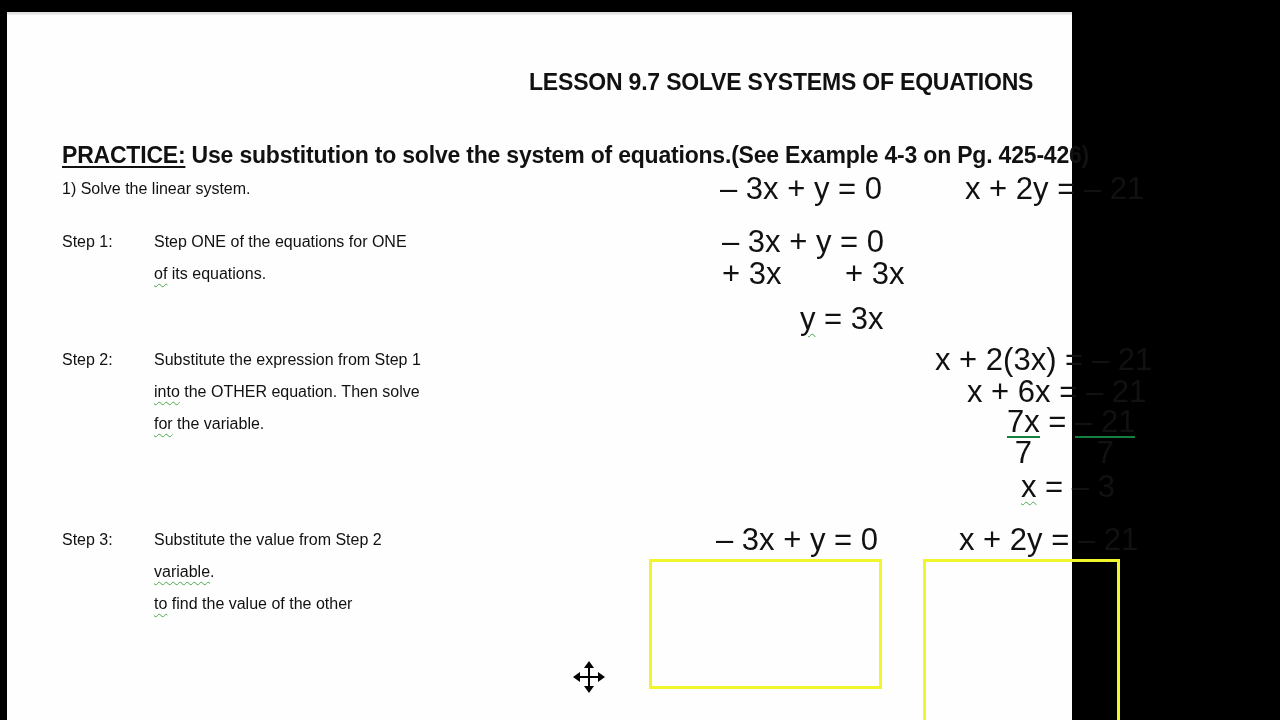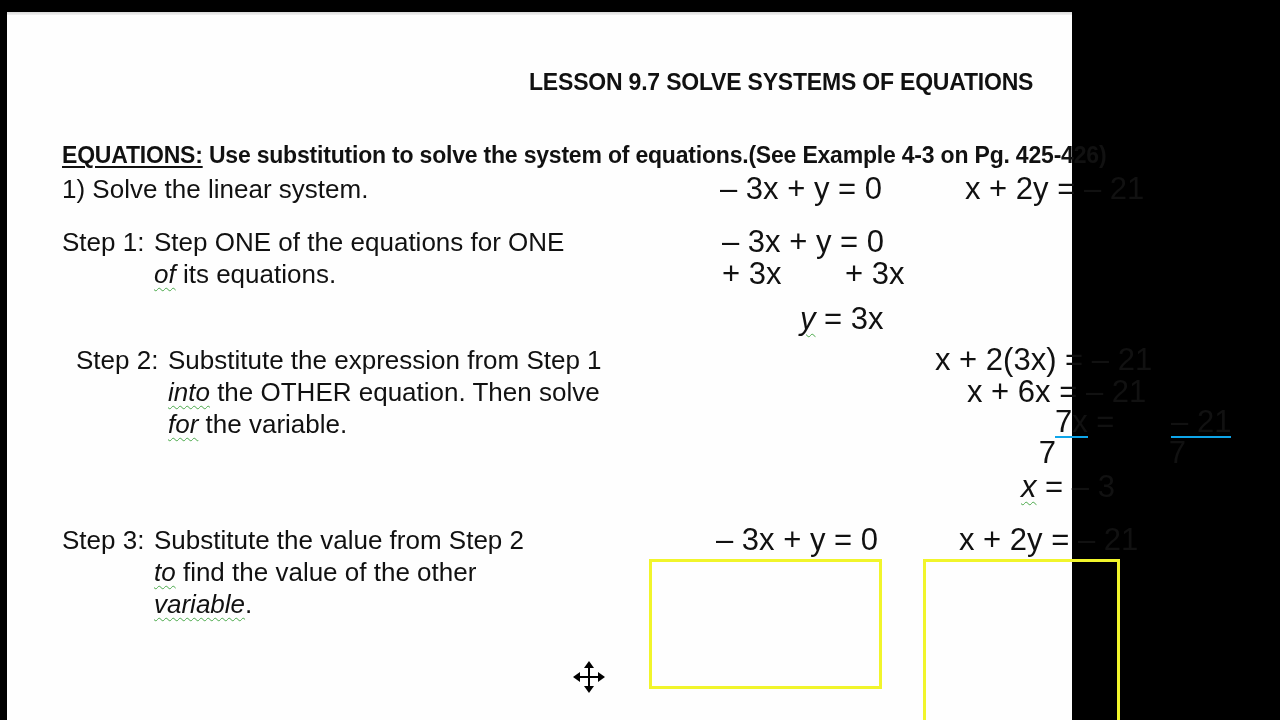--- a/index.html
+++ b/index.html
@@ -19,66 +19,65 @@
     }
     .abs { position: absolute; white-space: nowrap; }
     .title {
       font-weight: bold; font-size: 23px; letter-spacing: -0.2px;
       left: 522px; top: 57px;
     }
     .instr {
       font-weight: bold; font-size: 23px; left: 55px; top: 130px; letter-spacing: -0.2px;
     }
     .instr .u { text-decoration: underline; text-decoration-thickness: 2px; text-underline-offset: 3px; }
-    .txt { font-size: 26px; line-height: 32px; }
+    .txt { font-size: 16px; line-height: 32px; }
     .eq { font-size: 31px; line-height: 32px; }
     .squig {
       text-decoration: underline wavy #4aa84a; text-decoration-thickness: 1px;
       text-underline-offset: 4px;
-      font-style: italic;
     }
     .step-label { display: inline-block; width: 92px; }
     .indent { padding-left: 92px; }
     .frac { display: inline-block; text-align: center; vertical-align: middle; }
-    .frac .num { display: block; border-bottom: 2px solid #0ea5e9; line-height: 28px; margin-left: 48px; }
+    .frac .num { display: block; border-bottom: 2px solid #15803d; line-height: 28px; }
     .frac .den { display: block; line-height: 30px; }
     .answer-box {
       position: absolute; border: 3px solid #f1f52b; background: transparent;
       box-sizing: border-box;
     }
     .move-cursor { position: absolute; left: 565px; top: 648px; width: 34px; height: 34px; }
   </style>
 </head>
 <body>
 
 <div class="page">
   <div class="page-top-edge"></div>
 
   <div class="abs title">LESSON 9.7 SOLVE SYSTEMS OF EQUATIONS</div>
 
   <div class="abs instr">
-    <span class="u">EQUATIONS:</span><span> Use substitution to solve the system of equations.(See Example 4-3 on Pg. 425-426)</span>
+    <span class="u">PRACTICE:</span><span> Use substitution to solve the system of equations.(See Example 4-3 on Pg. 425-426)</span>
   </div>
 
   <div class="abs txt" style="left:55px; top:161px;">1) Solve the linear system.</div>
   <div class="abs eq" style="left:713px; top:161px;">– 3x + y = 0</div>
   <div class="abs eq" style="left:958px; top:161px;">x + 2y = – 21</div>
 
   <div class="abs txt" style="left:55px; top:214px;">
     <div><span class="step-label">Step 1:</span><span>Step ONE of the equations for ONE</span></div>
     <div class="indent"><span class="squig">of</span><span> its equations.</span></div>
   </div>
   <div class="abs eq" style="left:715px; top:214px;">– 3x + y = 0</div>
   <div class="abs eq" style="left:715px; top:246px;">+ 3x</div>
   <div class="abs eq" style="left:838px; top:246px;">+ 3x</div>
   <div class="abs eq" style="left:793px; top:278px;margin-top:13px;">
     <span class="squig">y</span><span> = 3x</span>
   </div>
 
-  <div class="abs txt" style="left:55px; top:332px;margin-left:14px;">
+  <div class="abs txt" style="left:55px; top:332px;">
     <div><span class="step-label">Step 2:</span><span>Substitute the expression from Step 1</span></div>
     <div class="indent"><span class="squig">into</span><span> the OTHER equation. Then solve</span></div>
     <div class="indent"><span class="squig">for</span><span> the variable.</span></div>
   </div>
   <div class="abs eq" style="left:928px; top:332px;">x + 2(3x) = – 21</div>
   <div class="abs eq" style="left:960px; top:364px;">x + 6x = – 21</div>
   <div class="abs eq" style="left:1000px; top:396px;">
     <span class="frac">
       <span class="num">7x</span>
       <span class="den">7</span>
@@ -86,22 +85,22 @@
       <span class="num">– 21</span>
       <span class="den">7</span>
     </span>
   </div>
   <div class="abs eq" style="left:1014px; top:459px;">
     <span class="squig">x</span><span> = – 3</span>
   </div>
 
   <div class="abs txt" style="left:55px; top:512px;">
     <div><span class="step-label">Step 3:</span><span>Substitute the value from Step 2</span></div>
+    <div class="indent"><span class="squig">variable</span><span>.</span></div>
     <div class="indent"><span class="squig">to</span><span> find the value of the other</span></div>
-    <div class="indent"><span class="squig">variable</span><span>.</span></div>
   </div>
   <div class="abs eq" style="left:709px; top:512px;">– 3x + y = 0</div>
   <div class="abs eq" style="left:952px; top:512px;">x + 2y = – 21</div>
 
   <div class="answer-box" style="left:642px; top:547px; width:233px; height:130px;"></div>
   <div class="answer-box" style="left:916px; top:547px; width:197px; height:166px;"></div>
 
   <svg class="move-cursor" viewBox="0 0 34 34">
     <g fill="#000" stroke="#000" stroke-width="2">
       <line x1="17" y1="5" x2="17" y2="29"></line>

